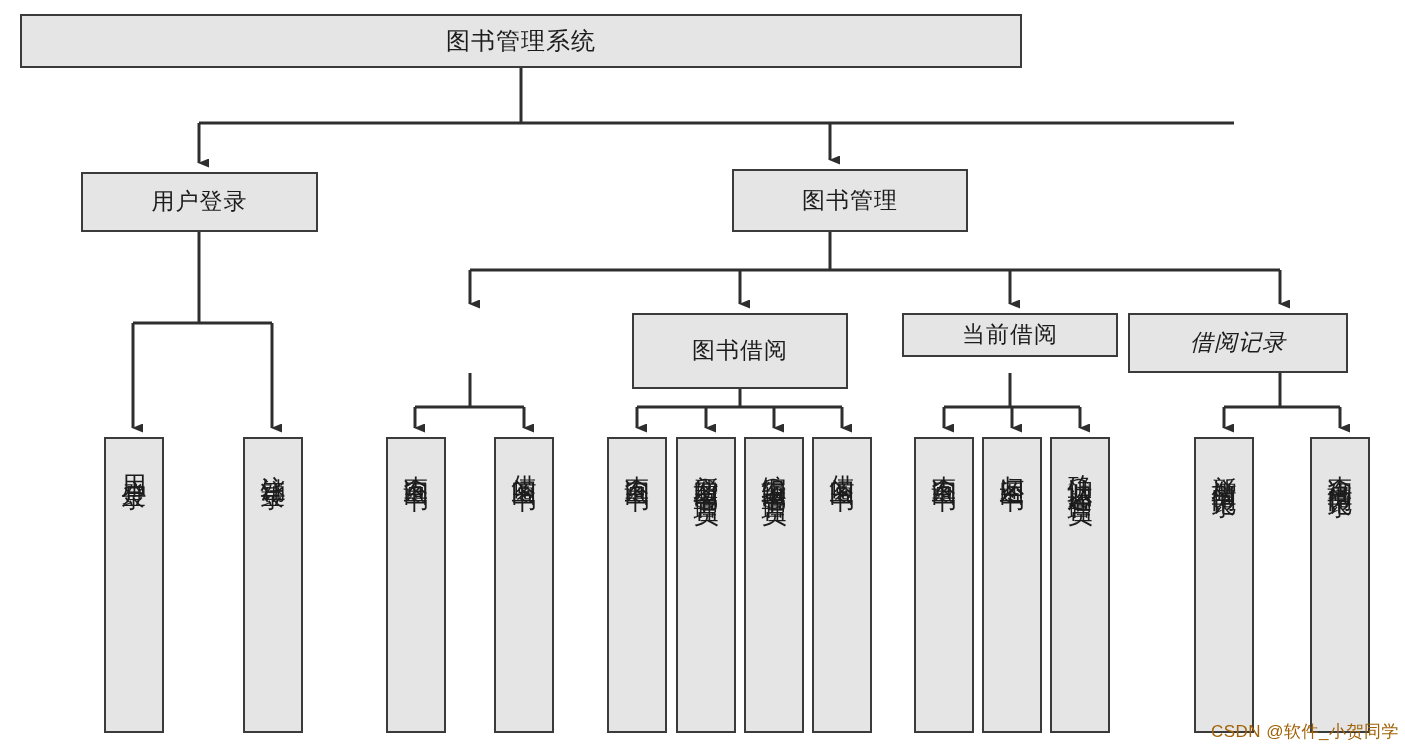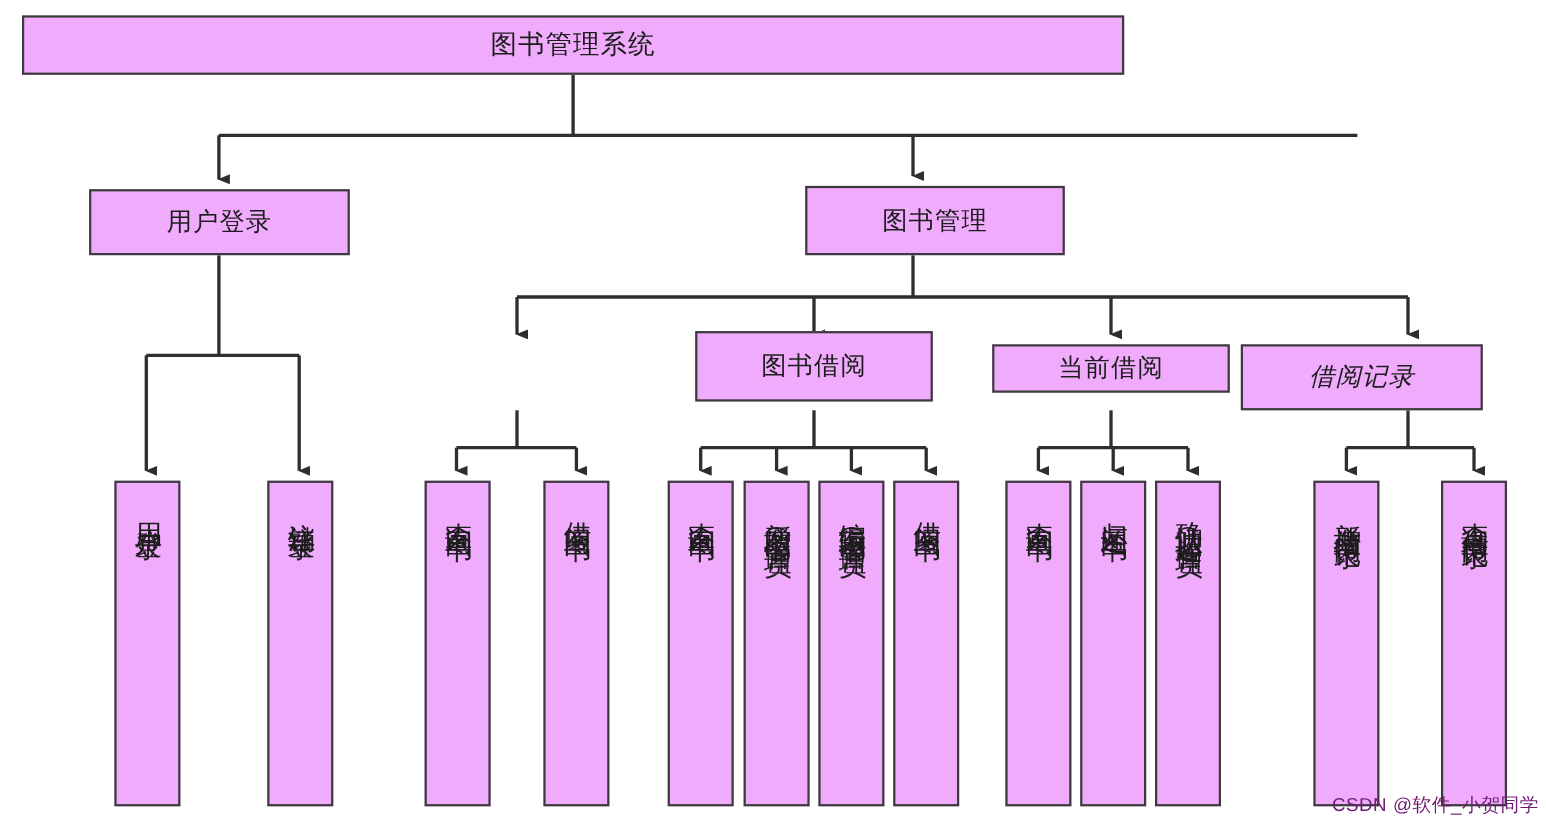--- a/index.html
+++ b/index.html
@@ -10,21 +10,21 @@
     overflow:hidden;
     position:relative;
   }
   #stage{position:absolute;left:0;top:0;width:1405px;height:747px;}
   svg.links{position:absolute;left:0;top:0;width:1405px;height:747px;pointer-events:none;}
 
   .node{
     position:absolute;
     box-sizing:border-box;
     border:2.5px solid #3b3b3b;
-    background:#f0abfc;
+    background:#e5e5e5;
     display:flex;
     align-items:center;
     justify-content:center;
     color:#1c1c1c;
   }
   .node .lbl{
     font-size:23px;
     letter-spacing:1px;
     white-space:nowrap;
     line-height:1.1;
@@ -44,21 +44,21 @@
     letter-spacing:4px;
     line-height:1;
     white-space:nowrap;
   }
 
   .watermark{
     position:absolute;
     right:6px;
     bottom:4px;
     font-size:17px;
-    color:#701a75;
+    color:#a16207;
     letter-spacing:0.5px;
     white-space:nowrap;
   }
 </style>
 </head>
 <body>
 
 <div id="stage">
 
   <svg class="links" viewBox="0 0 1405 747" xmlns="http://www.w3.org/2000/svg">
@@ -116,21 +116,21 @@
     <span class="lbl">图书管理系统</span>
   </div>
 
   <div class="node lvl1" style="left:81px;top:172px;width:237px;height:60px;">
     <span class="lbl">用户登录</span>
   </div>
   <div class="node lvl1" style="left:732px;top:169px;width:236px;height:63px;">
     <span class="lbl">图书管理</span>
   </div>
 
-  <div class="node lvl2" style="left:632px;top:301px;width:216px;height:64px;">
+  <div class="node lvl2" style="left:632px;top:313px;width:216px;height:76px;">
     <span class="lbl">图书借阅</span>
   </div>
   <div class="node lvl2" style="left:902px;top:313px;width:216px;height:44px;">
     <span class="lbl">当前借阅</span>
   </div>
   <div class="node lvl2" style="left:1128px;top:313px;width:220px;height:60px;font-style:italic;">
     <span class="lbl">借阅记录</span>
   </div>
 
   <div class="node leaf" style="left:104px;top:437px;width:60px;height:296px;">

